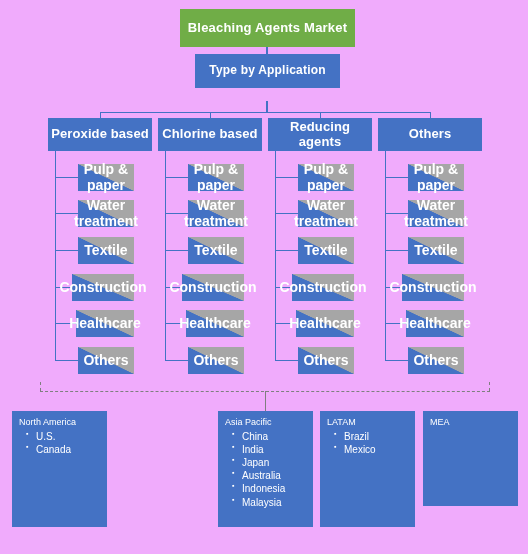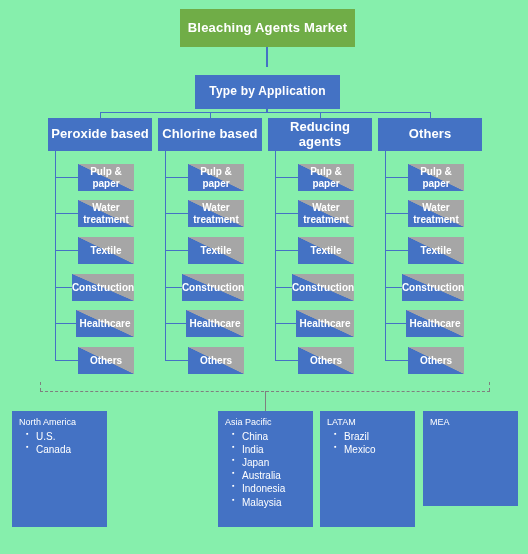--- a/index.html
+++ b/index.html
@@ -9,21 +9,21 @@
     background: #ffffff;
   }
   body {
     font-family: "Liberation Sans", sans-serif;
     -webkit-font-smoothing: antialiased;
   }
   #canvas {
     position: relative;
     width: 528px;
     height: 554px;
-    background: #86efac;
+    background: #f0abfc;
     overflow: hidden;
     text-decoration: underline;
   }
 
   
   .box {
     position: absolute;
     box-sizing: border-box;
     display: flex;
     align-items: center;
@@ -62,21 +62,21 @@
       linear-gradient(to bottom left, #a6a6a6 0%, #a6a6a6 49.4%, #4472c4 50.6%, #4472c4 100%);
   }
   .leaf-label {
     position: absolute;
     inset: 0;
     display: flex;
     align-items: center;
     justify-content: center;
     text-align: center;
     color: #ffffff;
-    font-size: 10px;
+    font-size: 14px;
     font-weight: bold;
     line-height: 1.12;
     padding: 0 2px;
     box-sizing: border-box;
   }
 
   
   .region-box {
     position: absolute;
     box-sizing: border-box;
@@ -154,21 +154,21 @@
 <body>
 
 <div id="canvas">
 
   <div class="box root-box" style="left:180px; top:9px; width:175px; height:38px;">
     <span>Bleaching Agents Market</span>
   </div>
 
   <div class="conn conn-thick-v" style="left:266px; top:47px; width:2px; height:20px;"></div>
 
-  <div class="box type-box" style="left:195px; top:75px; width:145px; height:34px;">
+  <div class="box type-box" style="left:195px; top:54px; width:145px; height:34px;">
     <span>Type by Application</span>
   </div>
 
   <div class="conn conn-thick-v" style="left:266px; top:101px; width:2px; height:11px;"></div>
 
   <div class="conn conn-h" style="left:100px; top:112px; width:330px; height:1px;"></div>
 
   <div class="conn conn-v" style="left:100px; top:112px; width:1px; height:10px;"></div>
   <div class="conn conn-v" style="left:210px; top:112px; width:1px; height:10px;"></div>
   <div class="conn conn-v" style="left:320px; top:112px; width:1px; height:10px;"></div>

